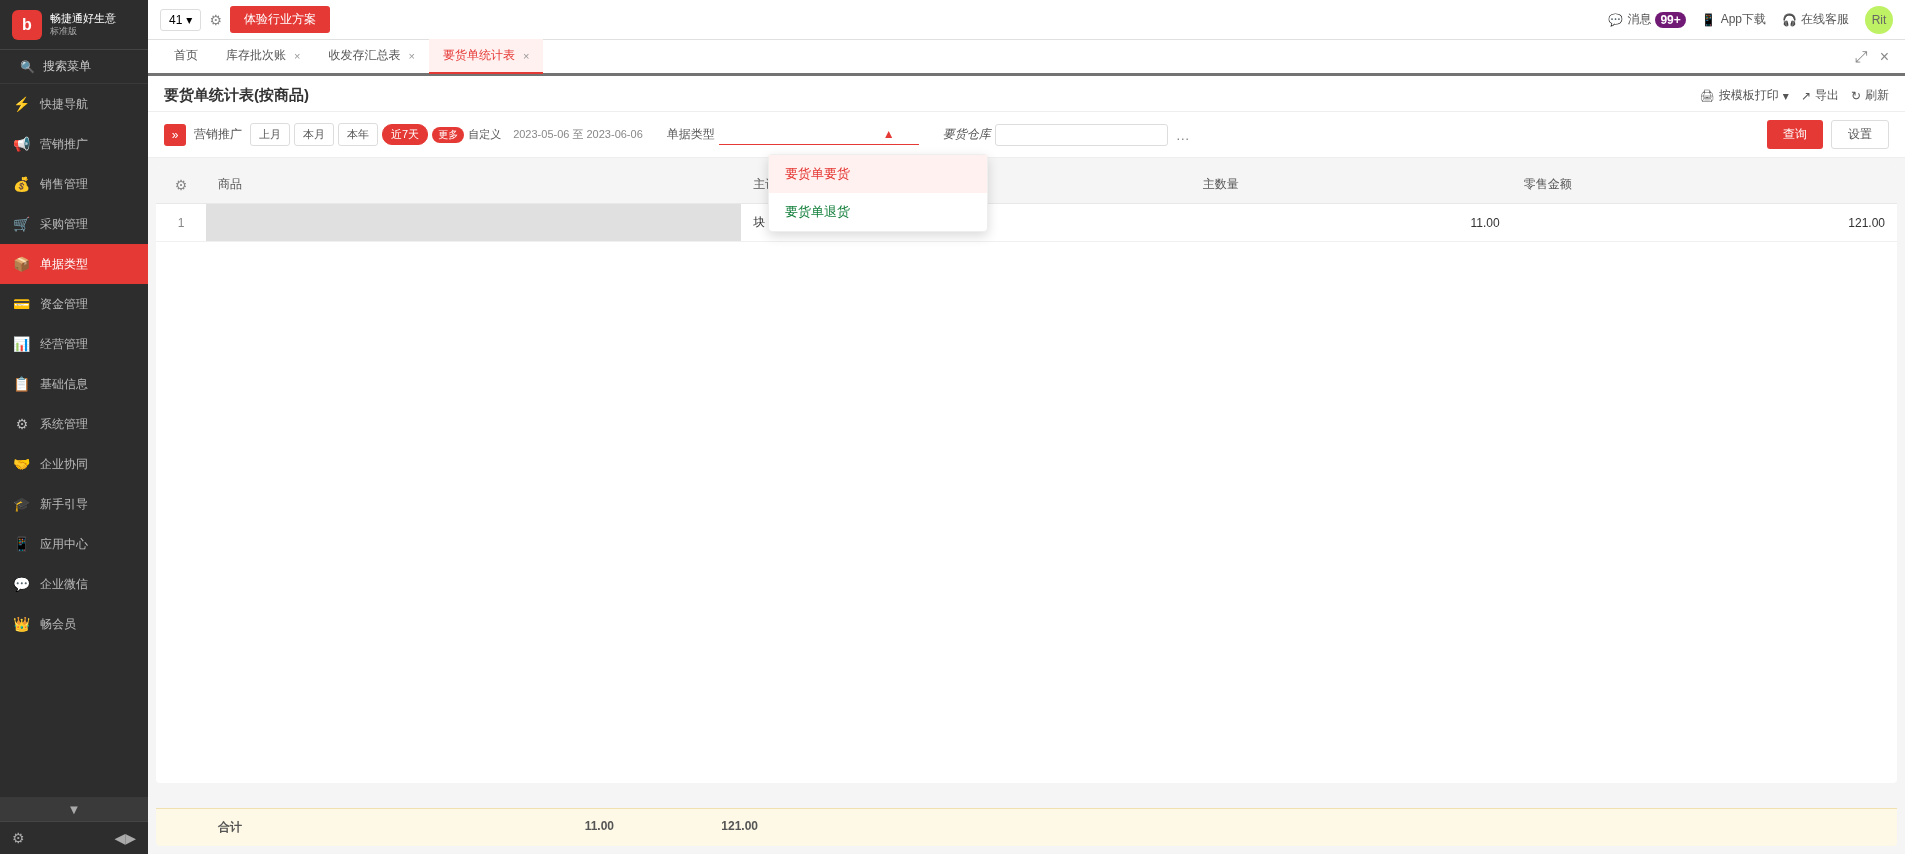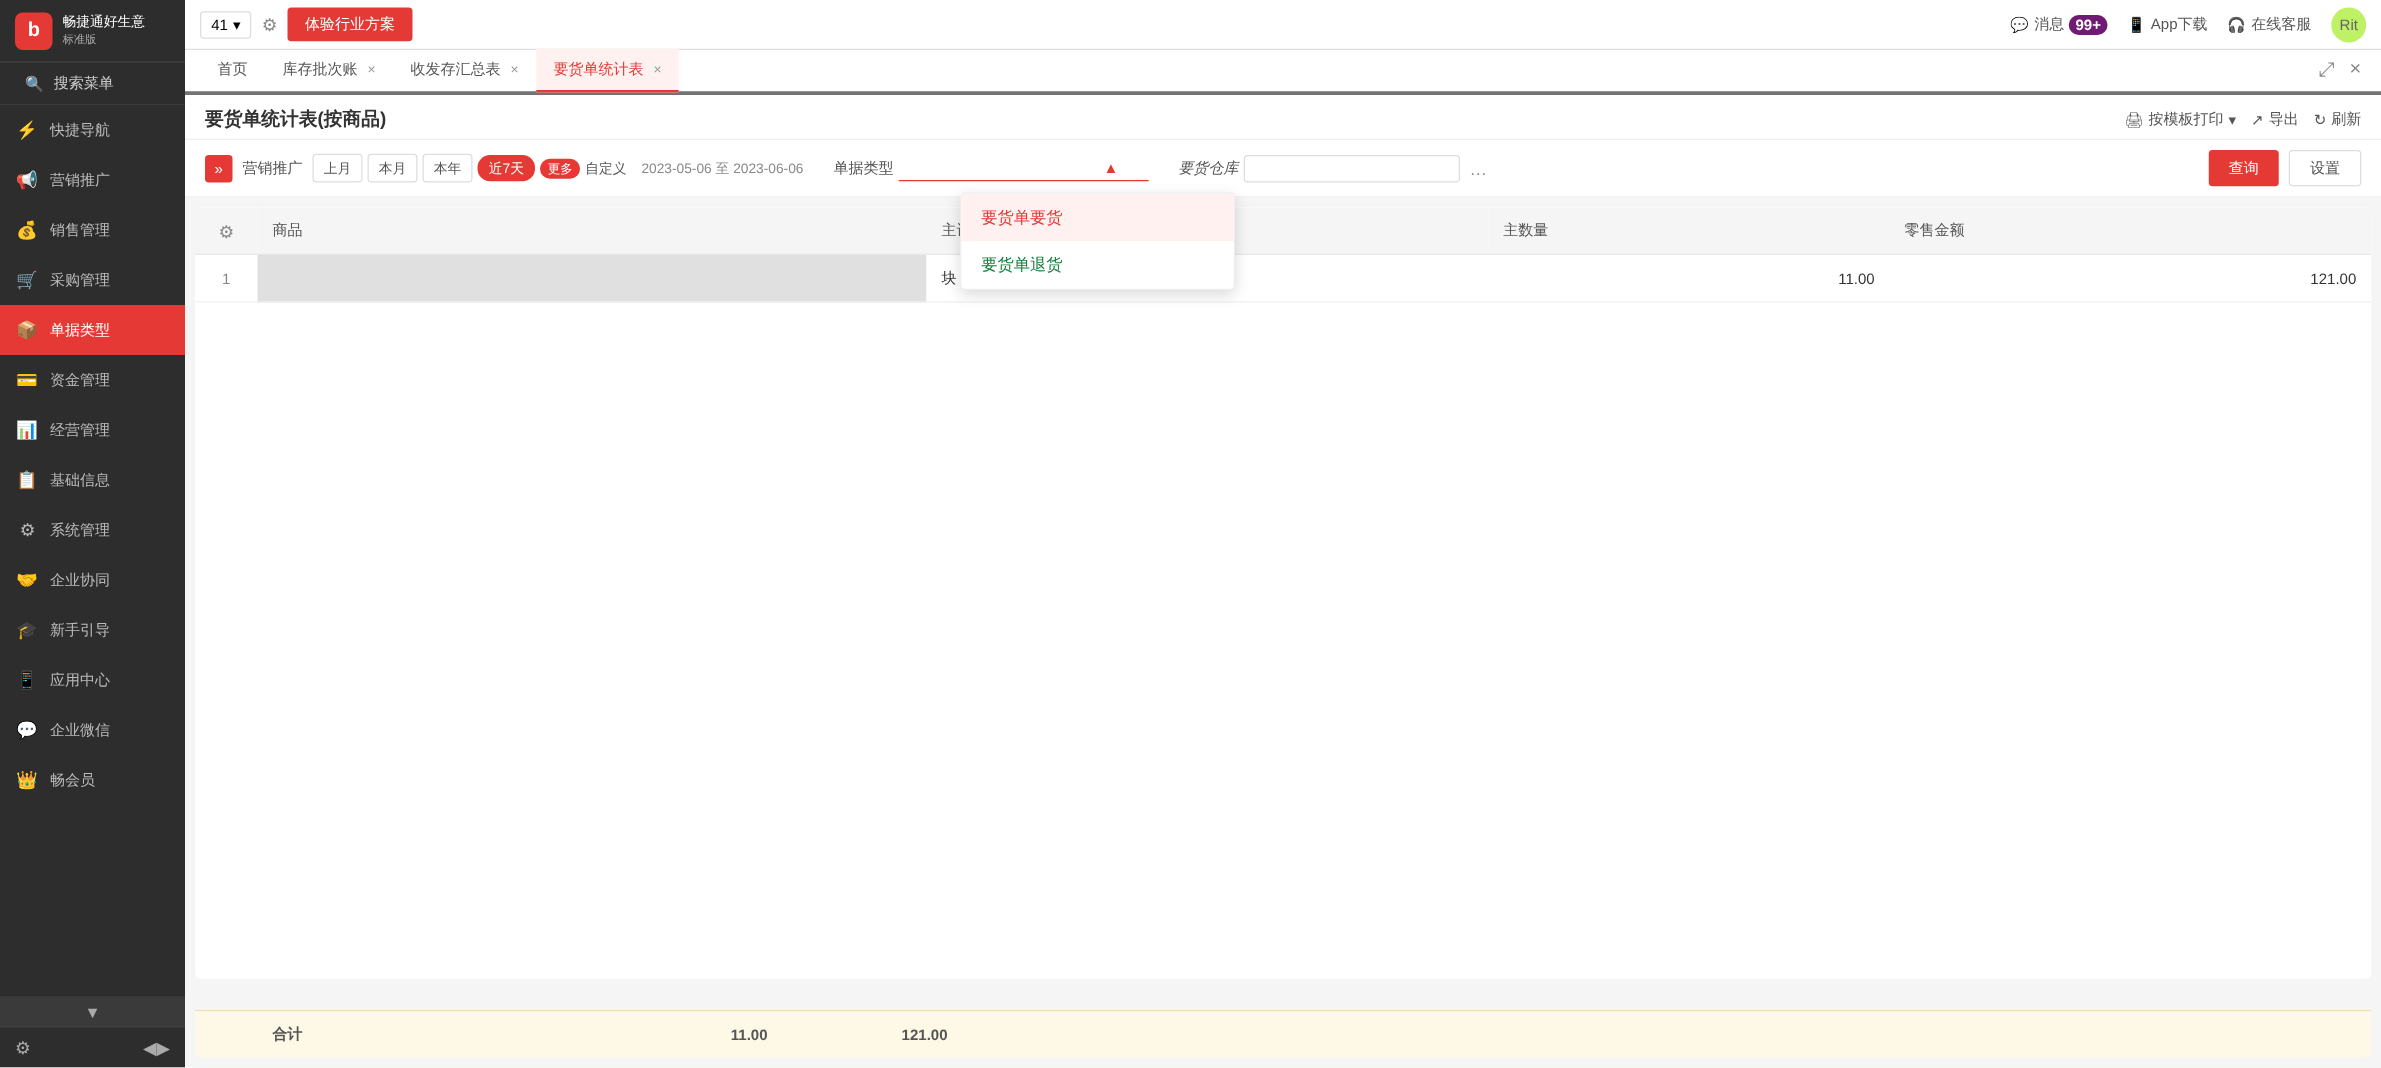--- a/index.html
+++ b/index.html
@@ -256,21 +256,20 @@
     }
     td:first-child { text-align: center; color: #888; }
     td.num { text-align: right; }
     .gear-icon { font-size: 14px; color: #888; cursor: pointer; }
 
     
     .table-footer {
       background: #fef8e6;
       padding: 10px 12px;
       display: flex;
-      align-items: center;
       font-size: 12px;
       color: #555;
       border-top: 1px solid #f0e0b0;
       margin: 17px 8px 8px;
       border-radius: 0 0 4px 4px;
     }
     .footer-label { width: 50px; }
     .footer-total-label { width: 300px; font-weight: bold; }
     .footer-val1 { width: 120px; text-align: right; font-weight: bold; padding-right: 24px; }
     .footer-val2 { width: 120px; text-align: right; font-weight: bold; }

